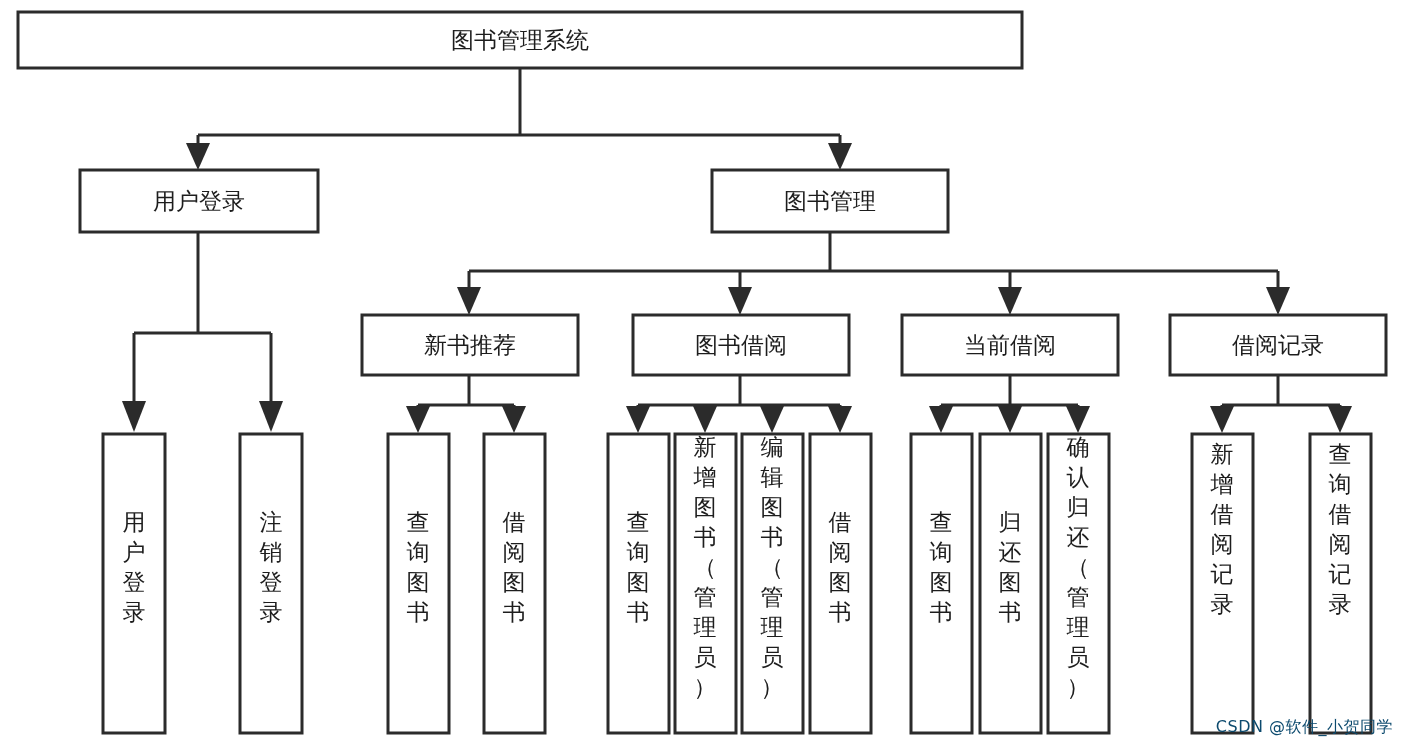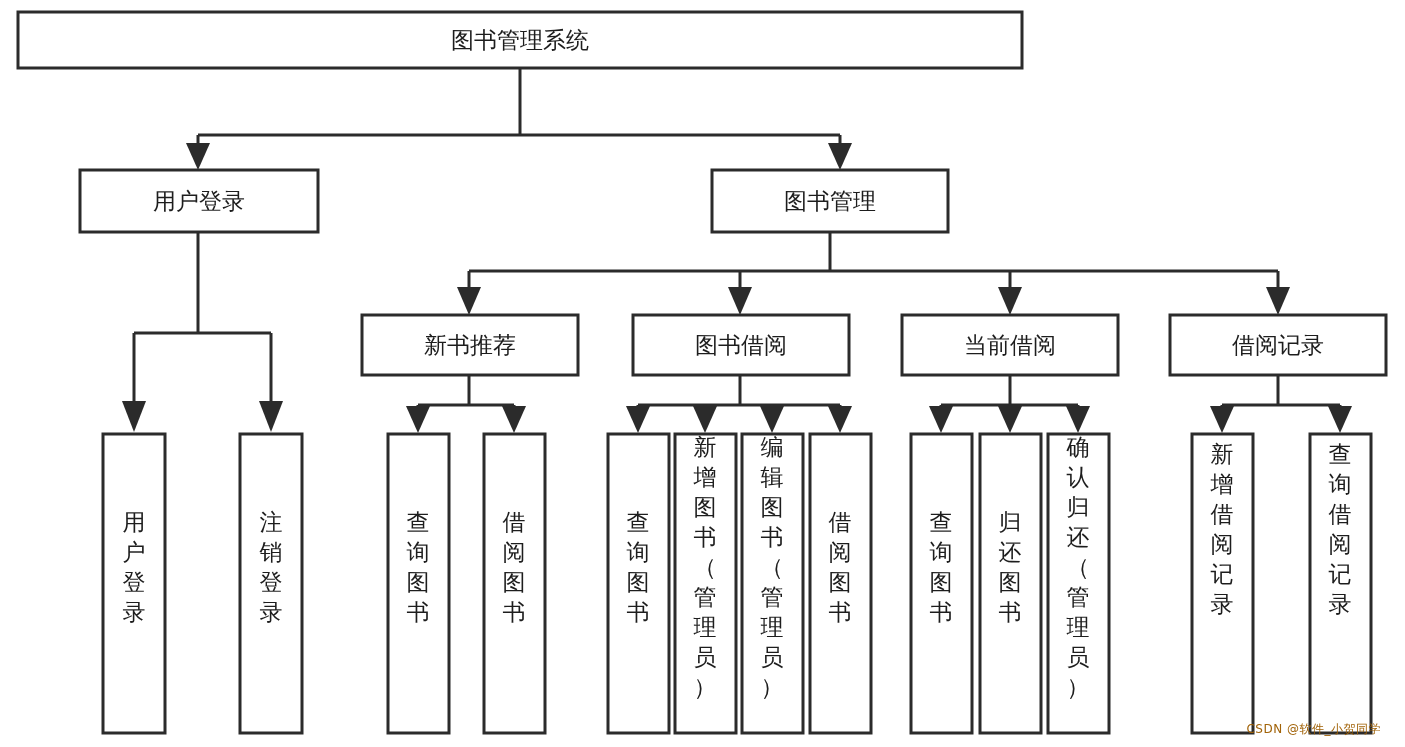--- a/index.html
+++ b/index.html
@@ -55,24 +55,24 @@
     dominant-baseline: middle;
   }
   .node-label-vertical {
     fill: #1d1d1d;
     font-family: "DejaVu Sans", "Liberation Sans", sans-serif;
     font-size: 23px;
     text-anchor: middle;
   }
   .watermark-text {
     position: absolute;
-    right: 24px;
+    right: 12px;
     bottom: 6px;
-    color: #a16207;
-    font-size: 12px;
+    color: #0c4a6e;
+    font-size: 16px;
     font-family: "DejaVu Sans", "Liberation Sans", sans-serif;
     white-space: nowrap;
     letter-spacing: 0.5px;
     pointer-events: none;
   }
 </style>
 </head>
 <body>
 
 <div id="diagram-root">

